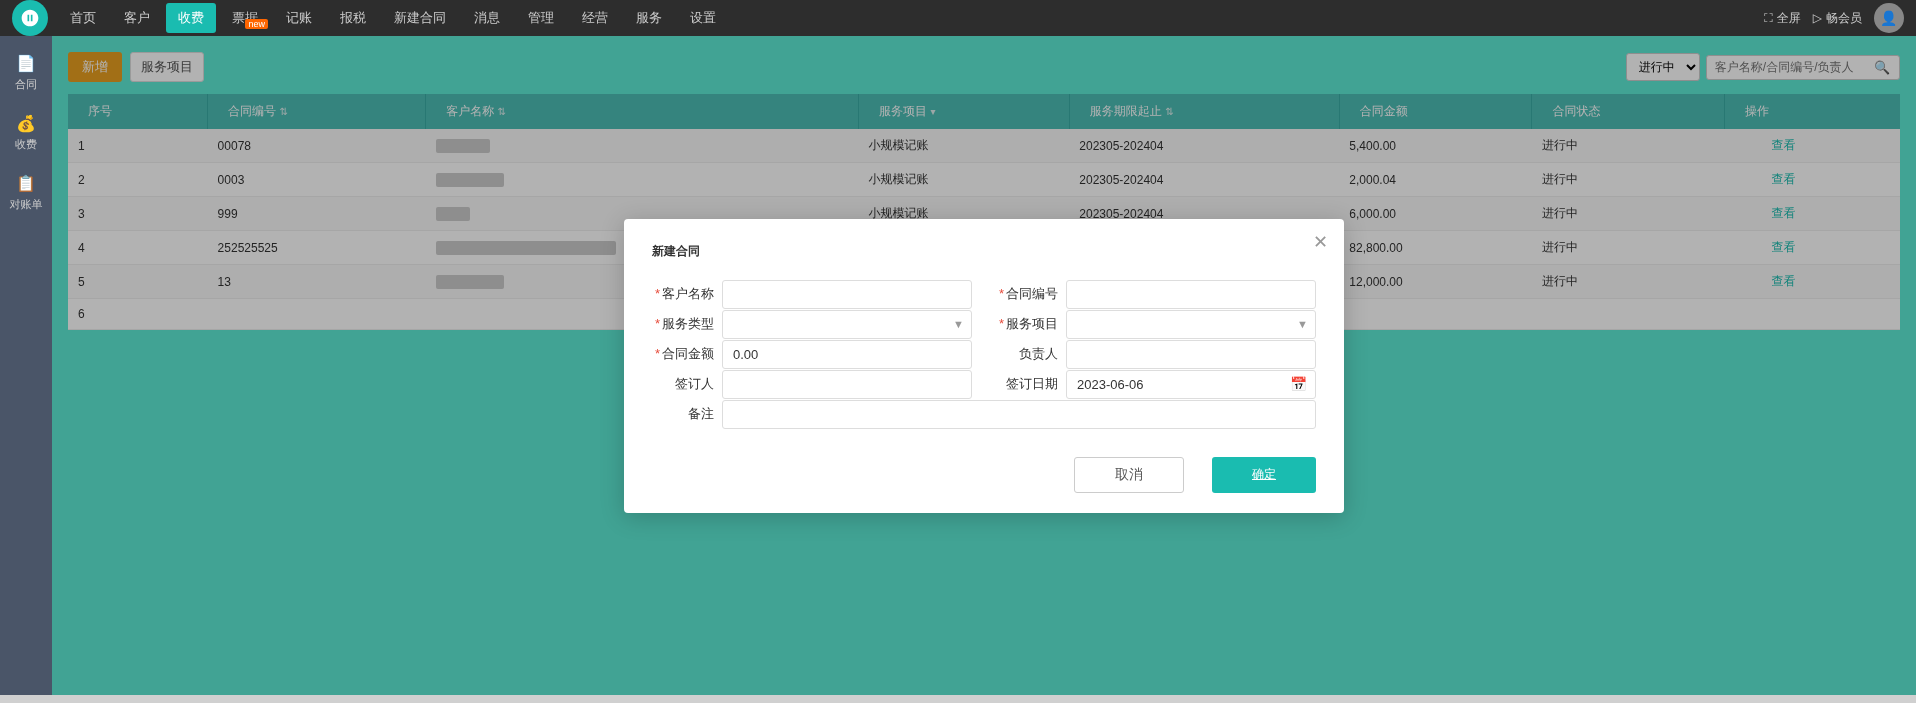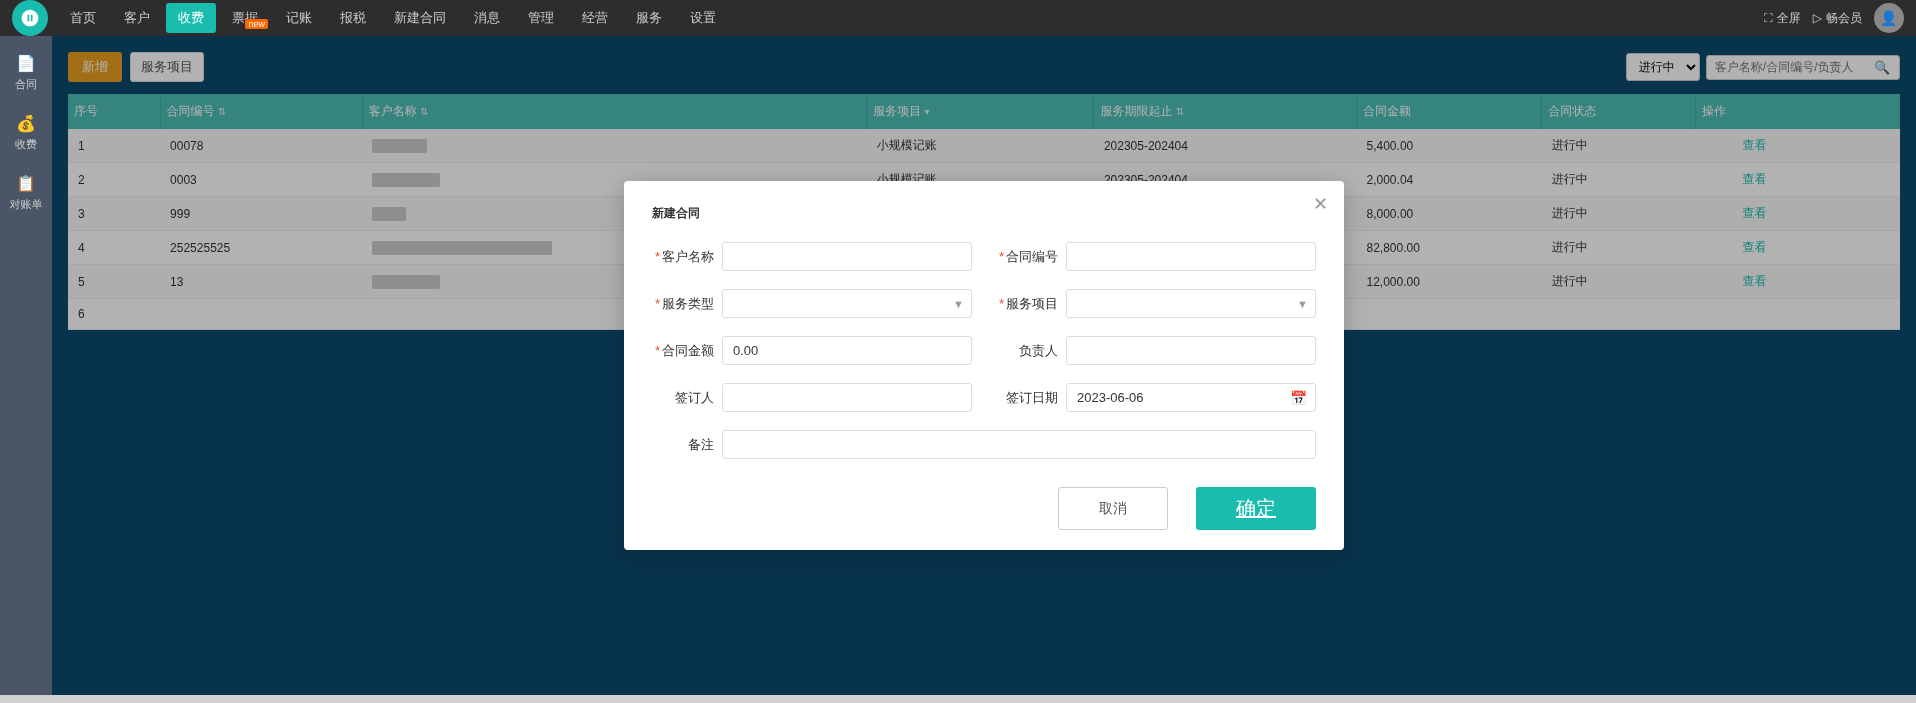--- a/index.html
+++ b/index.html
@@ -113,21 +113,21 @@
       height: 22px;
       display: flex;
       align-items: center;
       justify-content: center;
       font-size: 16px;
     }
 
     
     .main-content {
       flex: 1;
-      background: #0c4a6e;
+      background: #5eead4;
       padding: 16px;
       overflow: auto;
       position: relative;
     }
 
     
     .toolbar {
       display: flex;
       align-items: center;
       gap: 8px;
@@ -184,21 +184,21 @@
     .data-table {
       width: 100%;
       border-collapse: collapse;
       background: #fff;
     }
     .data-table thead tr {
       background: #4dbdb5;
       color: #fff;
     }
     .data-table thead th {
-      padding: 9px 6px;
+      padding: 9px 20px;
       font-size: 12px;
       font-weight: normal;
       text-align: left;
       border-right: 1px solid #3aada5;
     }
     .data-table thead th:last-child { border-right: none; }
     .data-table tbody tr {
       border-bottom: 1px solid #eee;
     }
     .data-table tbody tr:nth-child(odd) { background: #f9f9f9; }
@@ -256,21 +256,21 @@
       font-size: 18px;
       color: #999;
       cursor: pointer;
       background: none;
       border: none;
       line-height: 1;
     }
     .form-grid {
       display: grid;
       grid-template-columns: 1fr 1fr;
-      gap: 18px 24px;
+      gap: 1px 24px;
     }
     .form-row {
       display: flex;
       align-items: center;
       gap: 8px;
     }
     .form-label {
       font-size: 13px;
       color: #333;
       min-width: 62px;
@@ -353,21 +353,21 @@
       border-radius: 3px;
       font-size: 14px;
       color: #555;
       cursor: pointer;
     }
     .btn-confirm {
       background: #1abcb0;
       border: none;
       padding: 8px 40px;
       border-radius: 3px;
-      font-size: 20px;
+      font-size: 12px;
       color: #fff;
       cursor: pointer;
       text-decoration: underline;
     }
   </style>
 </head>
 <body>
 
 <div class="top-nav">
   <div class="nav-logo">
@@ -481,21 +481,21 @@
           <td>2,000.04</td>
           <td><span class="status-badge">进行中</span></td>
           <td><span class="action-link">查看</span></td>
         </tr>
         <tr class="table-row">
           <td>3</td>
           <td>999</td>
           <td><span class="text-blurred">████</span></td>
           <td>小规模记账</td>
           <td>202305-202404</td>
-          <td>8,000.00</td>
+          <td>6,000.00</td>
           <td><span class="status-badge">进行中</span></td>
           <td><span class="action-link">查看</span></td>
         </tr>
         <tr class="table-row">
           <td>4</td>
           <td>252525525</td>
           <td><span class="text-blurred" style="display:inline-block; width:180px;">████████████████████</span></td>
           <td>一般纳税人...</td>
           <td>201807-202403</td>
           <td>82,800.00</td>

